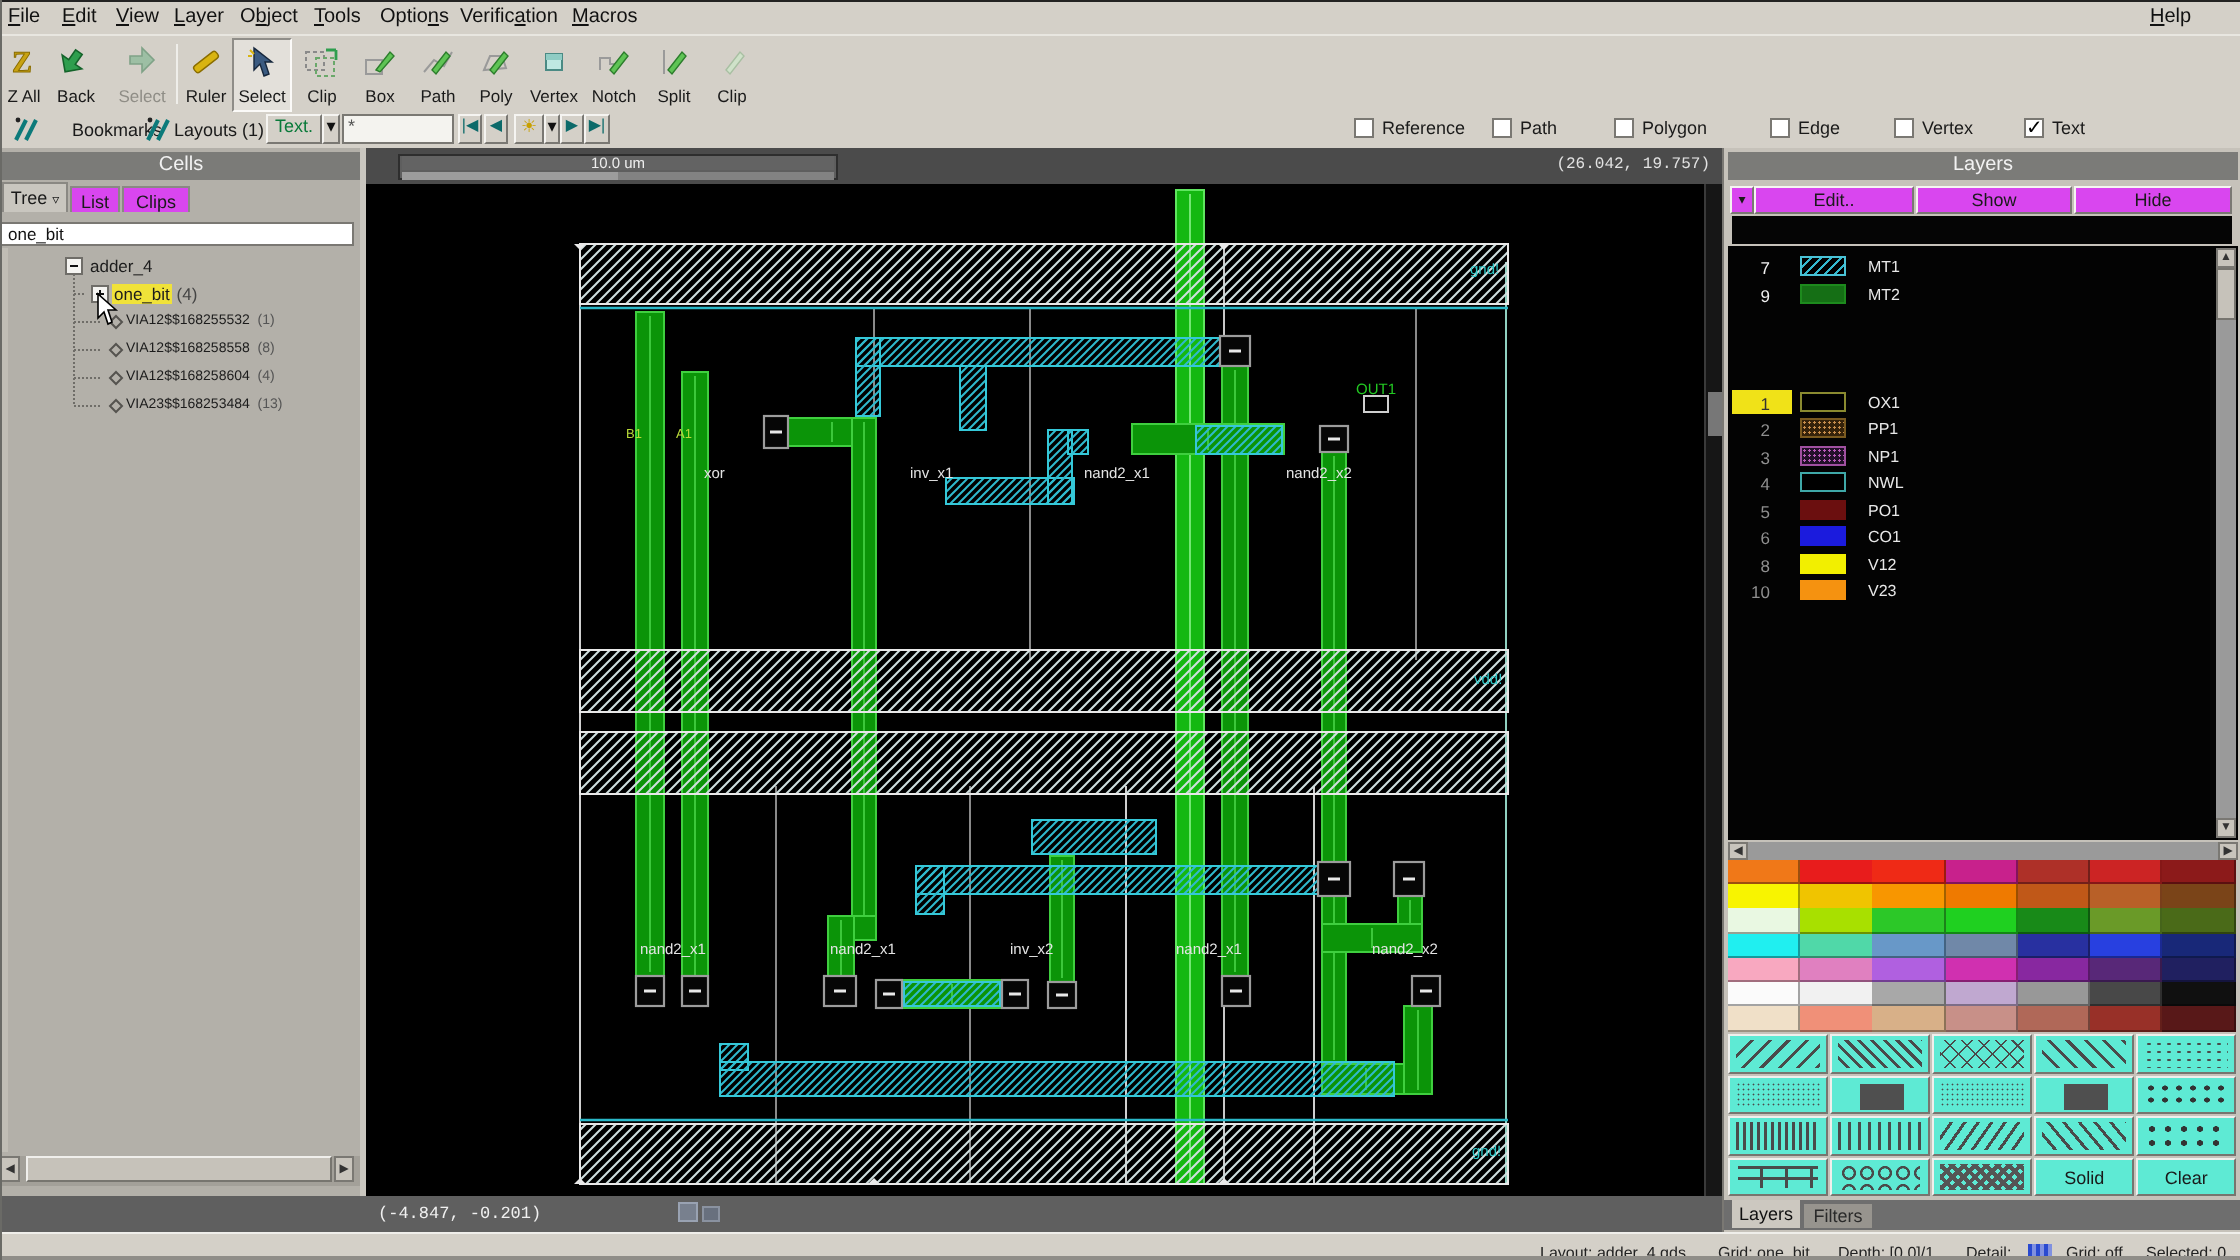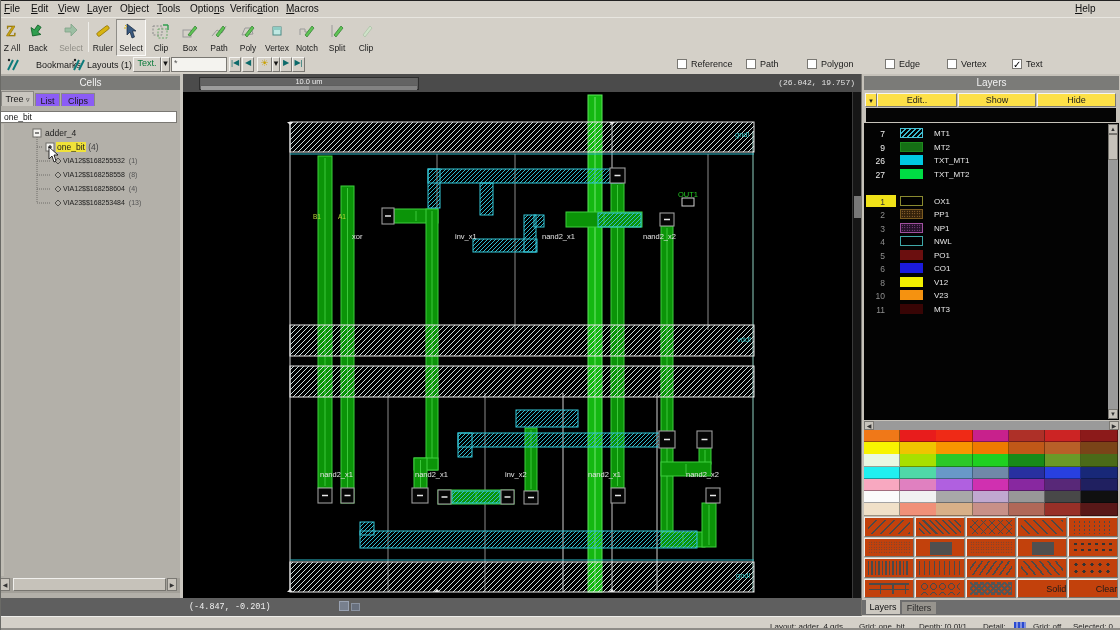--- a/index.html
+++ b/index.html
@@ -22,21 +22,21 @@
 #tb2 { left:0; top:56px; width:1120px; height:18px; background:#d4d0c8; }
 .t2lb { position:absolute; top:4px; font-size:9px; color:#1a1a1a; }
 .navb { position:absolute; top:1px; height:15px; background:#d4d0c8; border:1px solid; border-color:#f5f4f1 #7a7873 #7a7873 #f5f4f1; color:#0c6a6a; font-size:9px; text-align:center; }
 .cb { position:absolute; top:3px; width:10px; height:10px; background:#fff; border:1px solid #7a7873; }
 .cblb { position:absolute; top:3px; font-size:9px; color:#1a1a1a; }
 
 #lp { left:0; top:74px; width:183px; height:524px; background:#b3b0a9; border-right:3px solid #c9c6bf; }
 #lp-title { position:absolute; left:1px; top:2px; width:179px; height:14px; background:#7b7b78; color:#f2f2f2; font-size:10px; text-align:center; line-height:14px; }
 .tab { position:absolute; top:17px; height:15px; font-size:9px; text-align:center; line-height:15px; color:#1a1a1a; border:1px solid #8a8883; border-bottom:none; }
 .tab.on { background:#c9c6bf; }
-.tab.off { background:#8b5cf6; height:13px; top:19px; }
+.tab.off { background:#d946ef; height:13px; top:19px; }
 #lp-input { position:absolute; left:0; top:37px; width:177px; height:12px; background:#fff; border:1px solid #7a7873; font-size:8.5px; line-height:11px; padding-left:3px; color:#111; }
 .trow { position:absolute; font-size:8px; color:#1c1c1c; white-space:nowrap; }
 
 #cv { left:183px; top:74px; width:679px; height:524px; background:#000; }
 #cv-top { position:absolute; left:0; top:0; width:679px; height:18px; background:#4b4b4b; }
 #ruler { position:absolute; left:16px; top:3px; width:220px; height:13px; border:1px solid #2e2e2e; background:#5e5e5e; }
 #ruler .r1 { position:absolute; left:1px; top:0px; width:216px; height:7px; background:#636363; color:#eee; font-size:7.5px; text-align:center; line-height:8px; }
 #ruler .r2a { position:absolute; left:1px; top:8px; width:108px; height:4px; background:#9c9c9c; }
 #ruler .r2b { position:absolute; left:109px; top:8px; width:108px; height:4px; background:#828282; }
 #cv-coord { position:absolute; right:7px; top:4px; color:#e2e2e2; font-family:"Liberation Mono", monospace; font-size:8px; }
@@ -44,34 +44,34 @@
 #vsb .th { position:absolute; left:1px; top:104px; width:8px; height:22px; background:#777; }
 
 #stat { left:0; top:598px; width:861px; height:18px; background:#5f5f5f; color:#f0f0f0; }
 #stat .co { position:absolute; left:189px; top:4px; font-family:"Liberation Mono", monospace; font-size:8.5px; }
 #bb { left:0; top:616px; width:1120px; height:14px; background:#d4d0c8; font-size:8px; color:#222; border-top:1px solid #efeeea; }
 #bb span { position:absolute; top:5px; }
 #bbline { left:0; top:628px; width:1120px; height:2px; background:#8f8d88; }
 
 #rp { left:861px; top:74px; width:259px; height:542px; background:#c6c2ba; border-left:1px solid #7a7873; }
 #rp-title { position:absolute; left:2px; top:2px; width:255px; height:14px; background:#7b7b78; color:#f2f2f2; font-size:10px; text-align:center; line-height:14px; }
-.rbtn { position:absolute; top:19px; height:14px; background:#fde047; border:1px solid; border-color:#f5f4f1 #7a7873 #7a7873 #f5f4f1; font-size:9px; text-align:center; line-height:13px; color:#1a1a1a; }
+.rbtn { position:absolute; top:19px; height:14px; background:#d946ef; border:1px solid; border-color:#f5f4f1 #7a7873 #7a7873 #f5f4f1; font-size:9px; text-align:center; line-height:13px; color:#1a1a1a; }
 #rp-black1 { position:absolute; left:4px; top:34px; width:250px; height:14px; background:#050505; }
 #rp-list { position:absolute; left:2px; top:49px; width:255px; height:297px; background:#030303; }
 .lrow { position:absolute; left:0; width:255px; height:13.5px; }
 .lnum { position:absolute; left:0px; top:2px; width:21px; text-align:right; font-size:8.5px; }
 .lsw { position:absolute; left:36px; top:1px; width:23px; height:10px; }
 .lname { position:absolute; left:70px; top:2px; font-size:8px; color:#e8e8e8; }
 #rp-vsb { position:absolute; left:246px; top:50px; width:10px; height:295px; background:#9a9a9a; }
 #rp-hsb { position:absolute; left:2px; top:347px; width:255px; height:9px; background:#9a9a9a; }
 .sbarrow { position:absolute; width:10px; background:#c8c4bc; border:1px solid #7a7873; font-size:6px; text-align:center; color:#333; }
 
 .pal { position:absolute; width:36.4px; height:12.4px; border-right:1px solid rgba(0,0,0,.35); border-bottom:1px solid rgba(0,0,0,.35); }
 
-.pat { position:absolute; width:50.2px; height:19.5px; background:#c2410c; border:1px solid; border-color:#f0efec #77756f #77756f #f0efec; font-size:9px; text-align:right; line-height:18px; color:#1a1a1a; }
+.pat { position:absolute; width:50.2px; height:19.5px; background:#5eead4; border:1px solid; border-color:#f0efec #77756f #77756f #f0efec; font-size:9px; text-align:center; line-height:18px; color:#1a1a1a; }
 #rp-tabs { position:absolute; left:0px; top:526px; width:259px; height:15px; background:#6e6e6e; }
 .rtab { position:absolute; top:0px; height:14px; font-size:9px; text-align:center; line-height:14px; }
 </style>
 </head>
 <body>
 <div id="root">
     <div class="abs" style="left:0;top:0;width:1120px;height:1px;background:#222"></div>
     <div class="abs" style="left:0;top:0;width:1px;height:630px;background:#6a6a66;z-index:50"></div>
   <div id="menubar" class="abs">
     <span class="mi" style="left:4px"><u>F</u>ile</span>
@@ -385,30 +385,20 @@
       <div class="lrow" style="top:4.0px">
           <span class="lnum" style="color:#f0f0f0">7</span>
           <span class="lsw" style="background:repeating-linear-gradient(135deg,#000 0 2.5px,#35b9cf 2.5px 3.6px);border:1px solid #49c3d6"></span>
           <span class="lname">MT1</span>
         </div>
       <div class="lrow" style="top:17.5px">
           <span class="lnum" style="color:#f0f0f0">9</span>
           <span class="lsw" style="background:#156f15;border:1px solid #1d8a1d"></span>
           <span class="lname">MT2</span>
         </div>
-      <div class="lrow" style="top:31.0px">
-          <span class="lnum" style="color:#f0f0f0">26</span>
-          <span class="lsw" style="background:#00c9e1"></span>
-          <span class="lname">TXT_MT1</span>
-        </div>
-      <div class="lrow" style="top:44.5px">
-          <span class="lnum" style="color:#f0f0f0">27</span>
-          <span class="lsw" style="background:#00dd44"></span>
-          <span class="lname">TXT_MT2</span>
-        </div>
       <div class="lrow" style="top:71.5px">
           <span style="position:absolute;left:2px;top:0;width:30px;height:12px;background:#f0e218"></span>
           <span class="lnum" style="color:#333">1</span>
           <span class="lsw" style="background:#000;border:1px solid #8a8a30"></span>
           <span class="lname">OX1</span>
         </div>
       <div class="lrow" style="top:85.0px">
           <span class="lnum" style="color:#8f8f8f">2</span>
           <span class="lsw" style="background:radial-gradient(#c98e4b 30%,transparent 34%) 0 0/2.5px 2.5px,#35220a;border:1px solid #7a5a20"></span>
           <span class="lname">PP1</span>
@@ -435,25 +425,20 @@
         </div>
       <div class="lrow" style="top:152.5px">
           <span class="lnum" style="color:#8f8f8f">8</span>
           <span class="lsw" style="background:#f2ef00"></span>
           <span class="lname">V12</span>
         </div>
       <div class="lrow" style="top:166.0px">
           <span class="lnum" style="color:#8f8f8f">10</span>
           <span class="lsw" style="background:#f59210"></span>
           <span class="lname">V23</span>
-        </div>
-      <div class="lrow" style="top:179.5px">
-          <span class="lnum" style="color:#8f8f8f">11</span>
-          <span class="lsw" style="background:#380505"></span>
-          <span class="lname">MT3</span>
         </div>
     </div>
     <div id="rp-vsb">
       <span class="sbarrow" style="left:0;top:0;height:10px;line-height:9px">▲</span>
       <span style="position:absolute;left:0;top:10px;width:10px;height:26px;background:#c6c2ba;border:1px solid #77756f"></span>
       <span class="sbarrow" style="left:0;top:285px;height:10px;line-height:9px">▼</span>
     </div>
     <div id="rp-hsb">
       <span class="sbarrow" style="left:0;top:0;height:9px;line-height:8px">◀</span>
       <span class="sbarrow" style="left:245px;top:0;height:9px;line-height:8px">▶</span>

